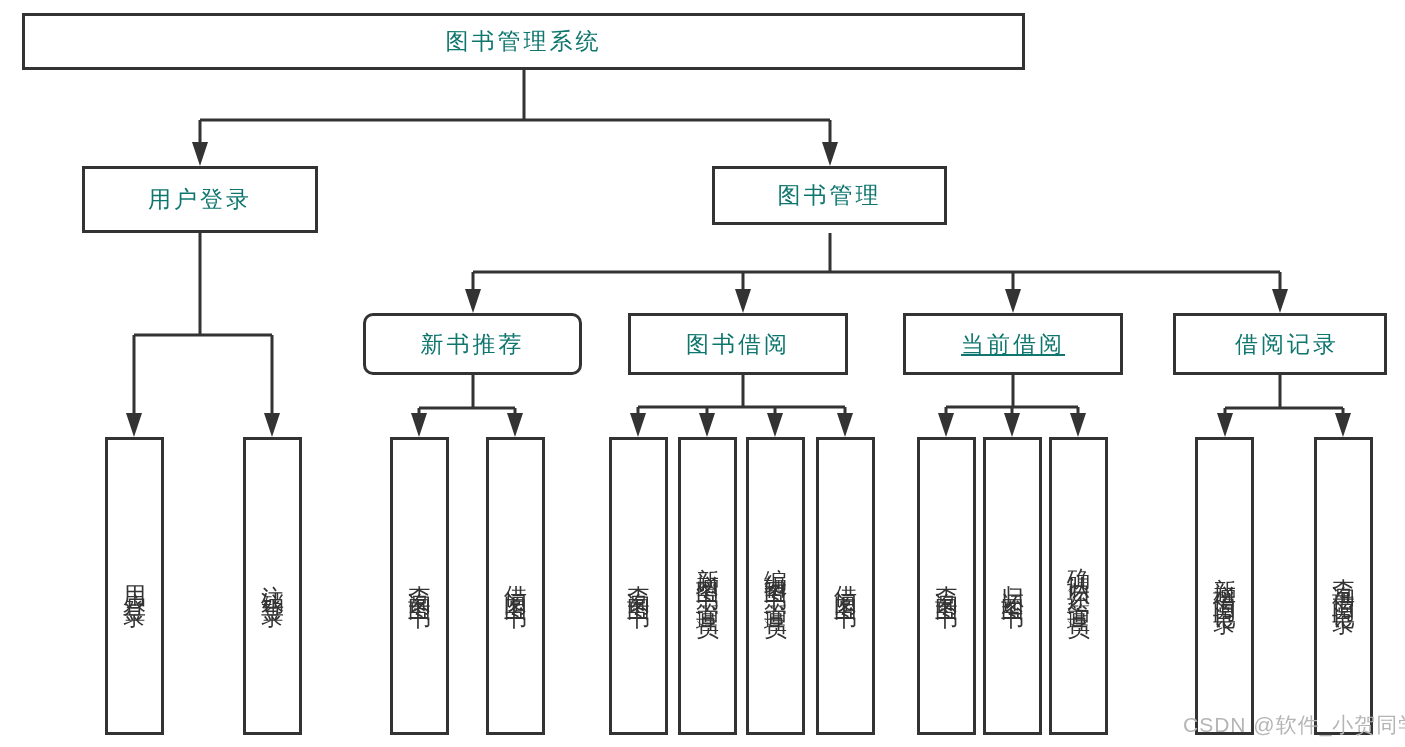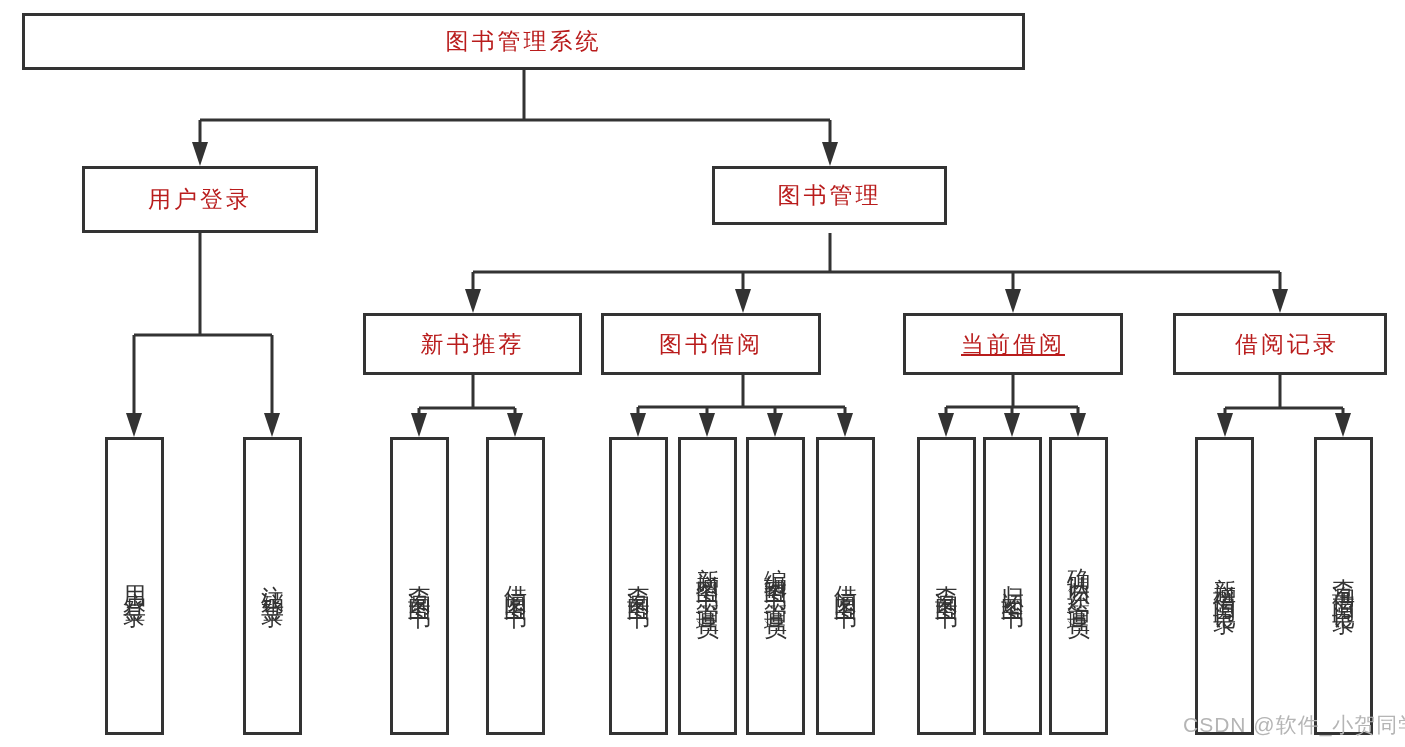--- a/index.html
+++ b/index.html
@@ -26,21 +26,21 @@
   .node {
     position: absolute;
     box-sizing: border-box;
     border: 3px solid #333333;
     background: #ffffff;
     display: flex;
     align-items: center;
     justify-content: center;
     font-size: 23px;
     letter-spacing: 3px;
-    color: #b91c1c;
+    color: #0f766e;
     text-align: right;
     white-space: nowrap;
   }
   .vnode {
     position: absolute;
     box-sizing: border-box;
     border: 3px solid #333333;
     background: #ffffff;
     top: 437px;
     height: 298px;
@@ -113,22 +113,22 @@
       <polygon points="1217,413 1233,413 1225,437"></polygon>
       <polygon points="1335,413 1351,413 1343,437"></polygon>
     </g>
   </svg>
 
   <div class="node" style="left:22px; top:13px; width:1003px; height:57px;">图书管理系统</div>
 
   <div class="node" style="left:82px; top:166px; width:236px; height:67px;">用户登录</div>
   <div class="node" style="left:712px; top:166px; width:235px; height:59px;">图书管理</div>
 
-  <div class="node" style="left:363px; top:313px; width:219px; height:62px;">新书推荐</div>
-  <div class="node" style="left:601px; top:313px; width:220px; height:62px;">图书借阅</div>
+  <div class="node" style="left:363px; top:313px; width:219px; height:62px;border-radius:10px;">新书推荐</div>
+  <div class="node" style="left:628px; top:313px; width:220px; height:62px;">图书借阅</div>
   <div class="node" style="left:903px; top:313px; width:220px; height:62px;text-decoration:underline;">当前借阅</div>
   <div class="node" style="left:1173px; top:313px; width:214px; height:62px;padding-left:14px;">借阅记录</div>
 
   <div class="vnode" style="left:105px;">
     <span class="vlabel">用户登录</span>
   </div>
   <div class="vnode" style="left:243px;">
     <span class="vlabel">注销登录</span>
   </div>
 

